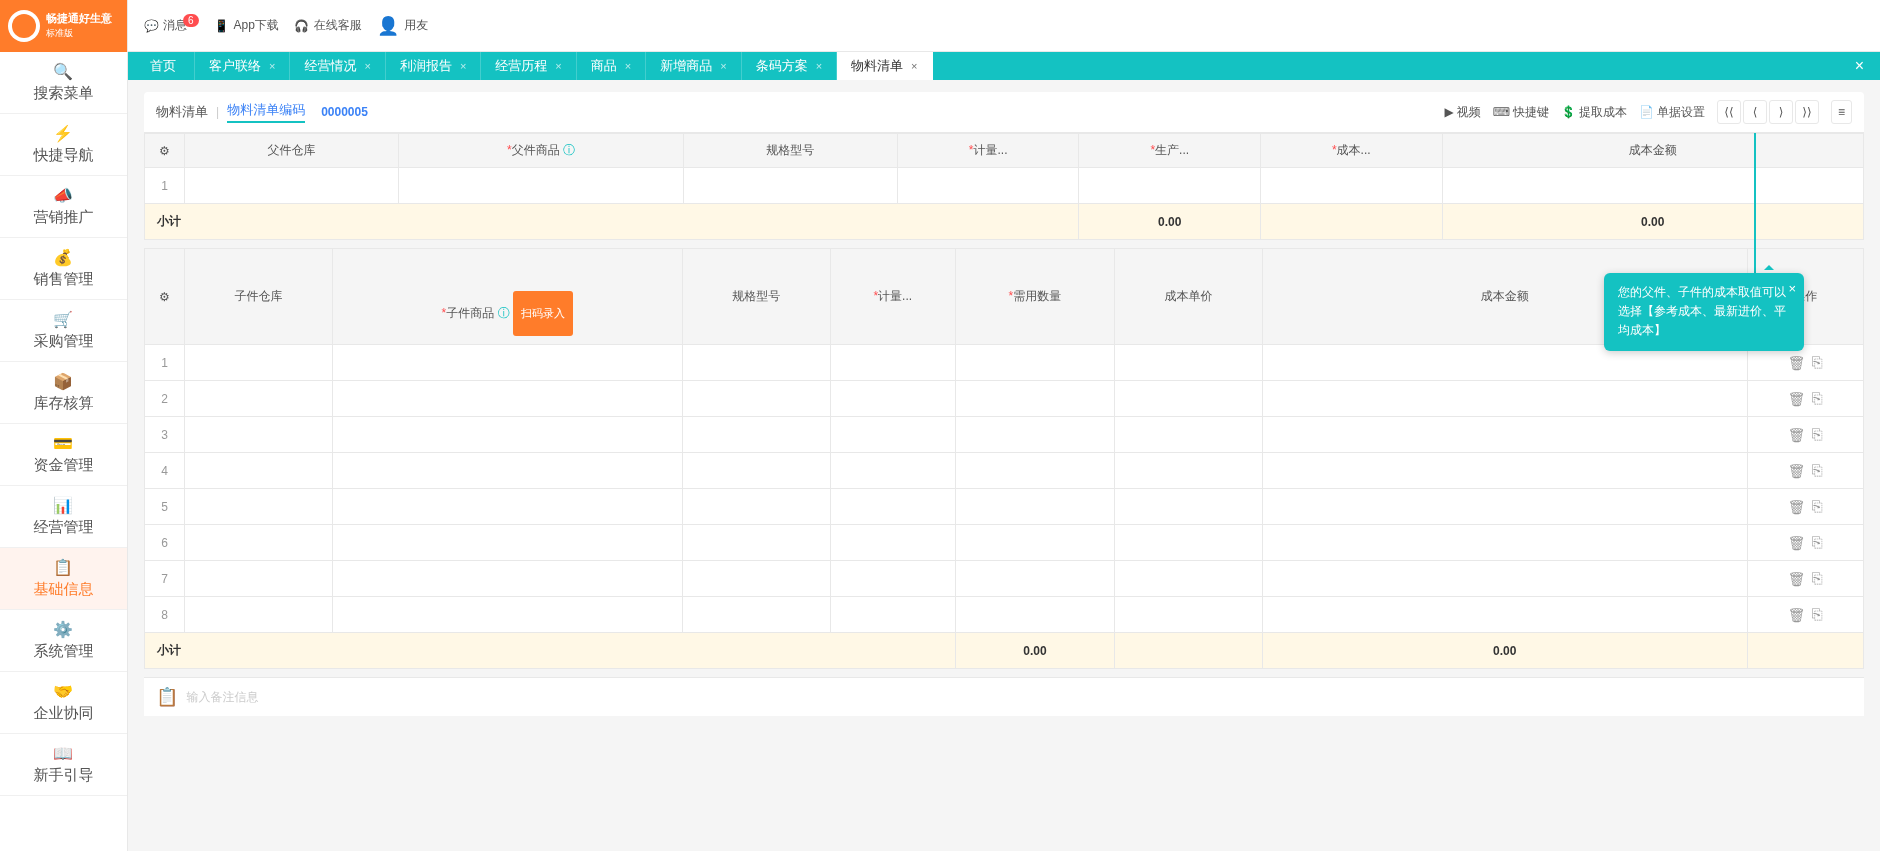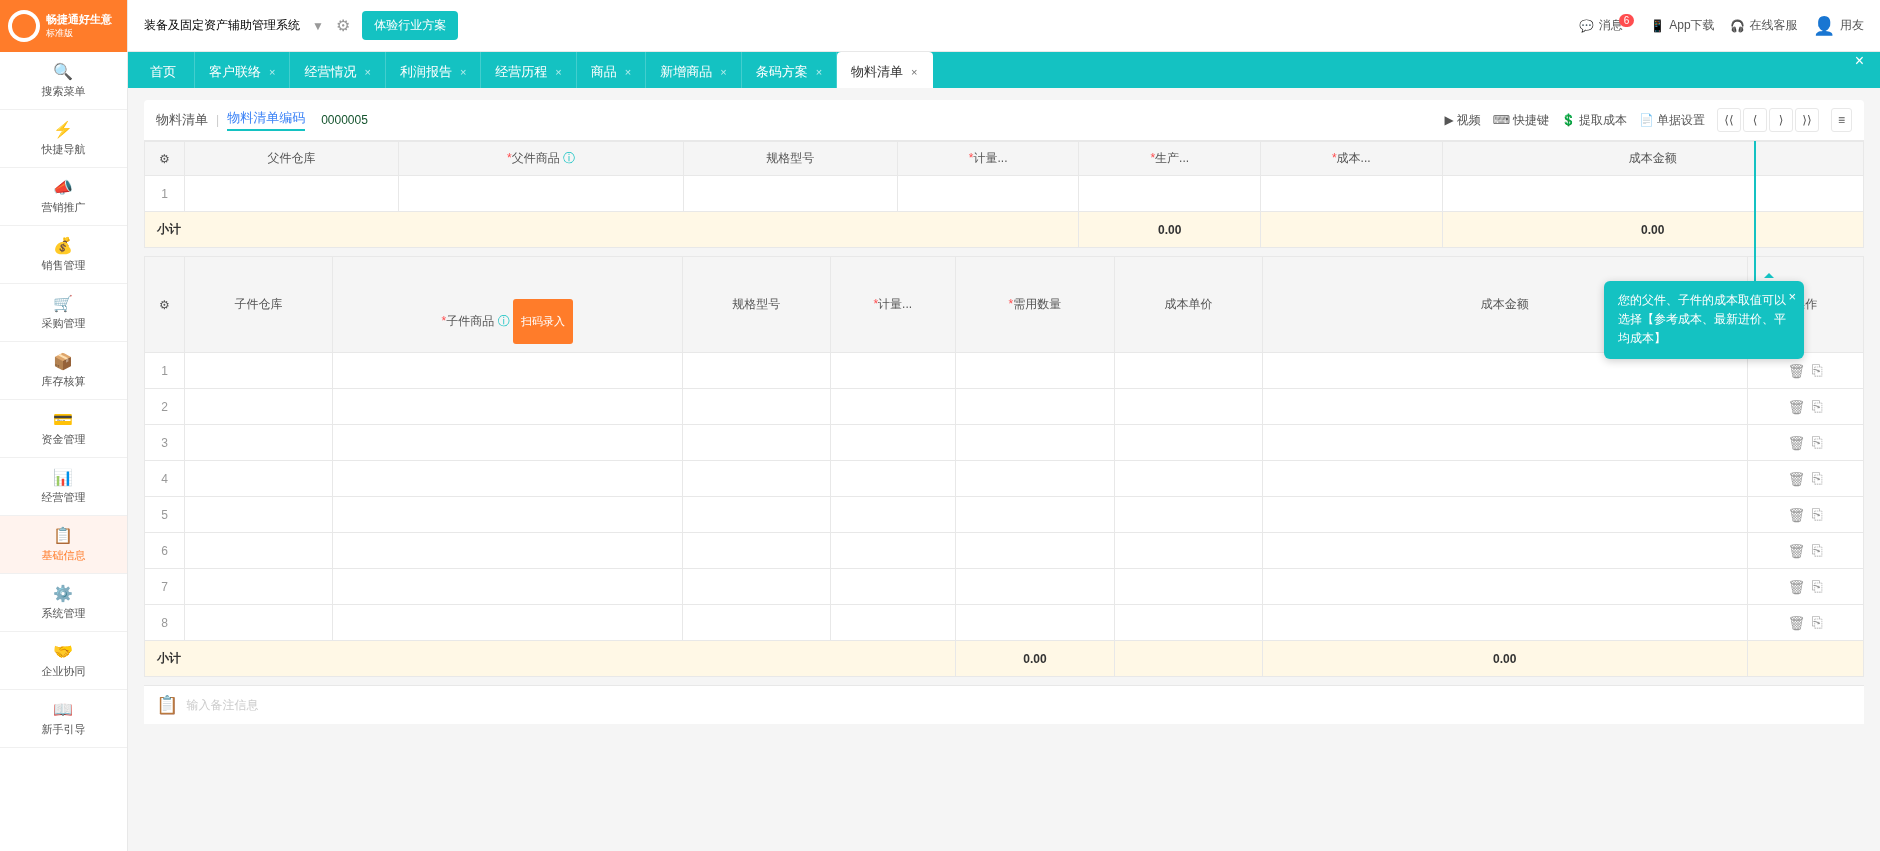--- a/index.html
+++ b/index.html
@@ -15,20 +15,21 @@
       flex-shrink: 0;
     }
     .sidebar-header {
       background: #ff7c2a;
       color: #fff;
       padding: 0 8px;
       display: flex;
       align-items: center;
       gap: 6px;
       height: 52px;
+      font-family: Liberation Mono, monospace;
     }
     .sidebar-logo {
       width: 32px;
       height: 32px;
       background: #fff;
       border-radius: 50%;
       display: flex;
       align-items: center;
       justify-content: center;
       flex-shrink: 0;
@@ -47,21 +48,21 @@
       flex-direction: column;
       align-items: center;
       padding: 10px 4px;
       cursor: pointer;
       color: #555;
       border-bottom: 1px solid #f0f0f0;
       gap: 3px;
     }
     .sidebar-item.active { background: #fff3ee; color: #ff7c2a; }
     .sidebar-item .icon { font-size: 16px; }
-    .sidebar-item .label { font-size: 11px; text-align: left; }
+    .sidebar-item .label { font-size: 15px; text-align: left; }
 
     
     .main {
       flex: 1;
       display: flex;
       flex-direction: column;
       overflow: hidden;
     }
 
     
@@ -99,23 +100,23 @@
       font-size: 10px;
       padding: 1px 5px;
       margin-left: -8px;
       margin-top: -10px;
     }
 
     
     .nav-tabs {
       background: #14c2c2;
       display: flex;
-      align-items: flex-start;
+      align-items: center;
       padding: 0 8px;
-      height: 36px;
+      height: 28px;
       overflow-x: auto;
       flex-shrink: 0;
     }
     .nav-tab {
       color: #fff;
       padding: 0 14px;
       height: 40px;
       display: flex;
       align-items: center;
       cursor: pointer;
@@ -154,21 +155,21 @@
       gap: 8px;
       margin-bottom: 0;
     }
     .page-header-tab {
       font-size: 13px;
       color: #555;
       cursor: pointer;
     }
     .page-header-tab.active { color: #3b82f6; border-bottom: 2px solid #14c2c2; padding-bottom: 2px; }
     .page-header-sep { color: #ccc; }
-    .page-header-code { color: #14532d; font-weight: normal; }
+    .page-header-code { color: #3b82f6; font-weight: bold; }
 
     .page-actions {
       margin-left: auto;
       display: flex;
       align-items: center;
       gap: 12px;
       font-size: 12px;
       color: #555;
     }
     .page-action-btn {
@@ -385,26 +386,20 @@
       <div class="sidebar-item">
     <span class="icon">📖</span>
     <span class="label">新手引导</span>
   </div>
     </div>
 </div>
 
 <div class="main">
 
   <div class="topbar">
-    <div class="topbar-left">
-      <span>装备及固定资产辅助管理系统</span>
-      <span style="color:#999; cursor:pointer;">▼</span>
-      <span style="color:#999; cursor:pointer; font-size:16px;">⚙</span>
-      <button class="topbar-btn">体验行业方案</button>
-    </div>
     <div class="topbar-right">
       <div class="topbar-icon-btn">
         <span>💬</span>
         <span>消息</span>
         <span class="badge">6</span>
       </div>
       <div class="topbar-icon-btn">
         <span>📱</span>
         <span>App下载</span>
       </div>

